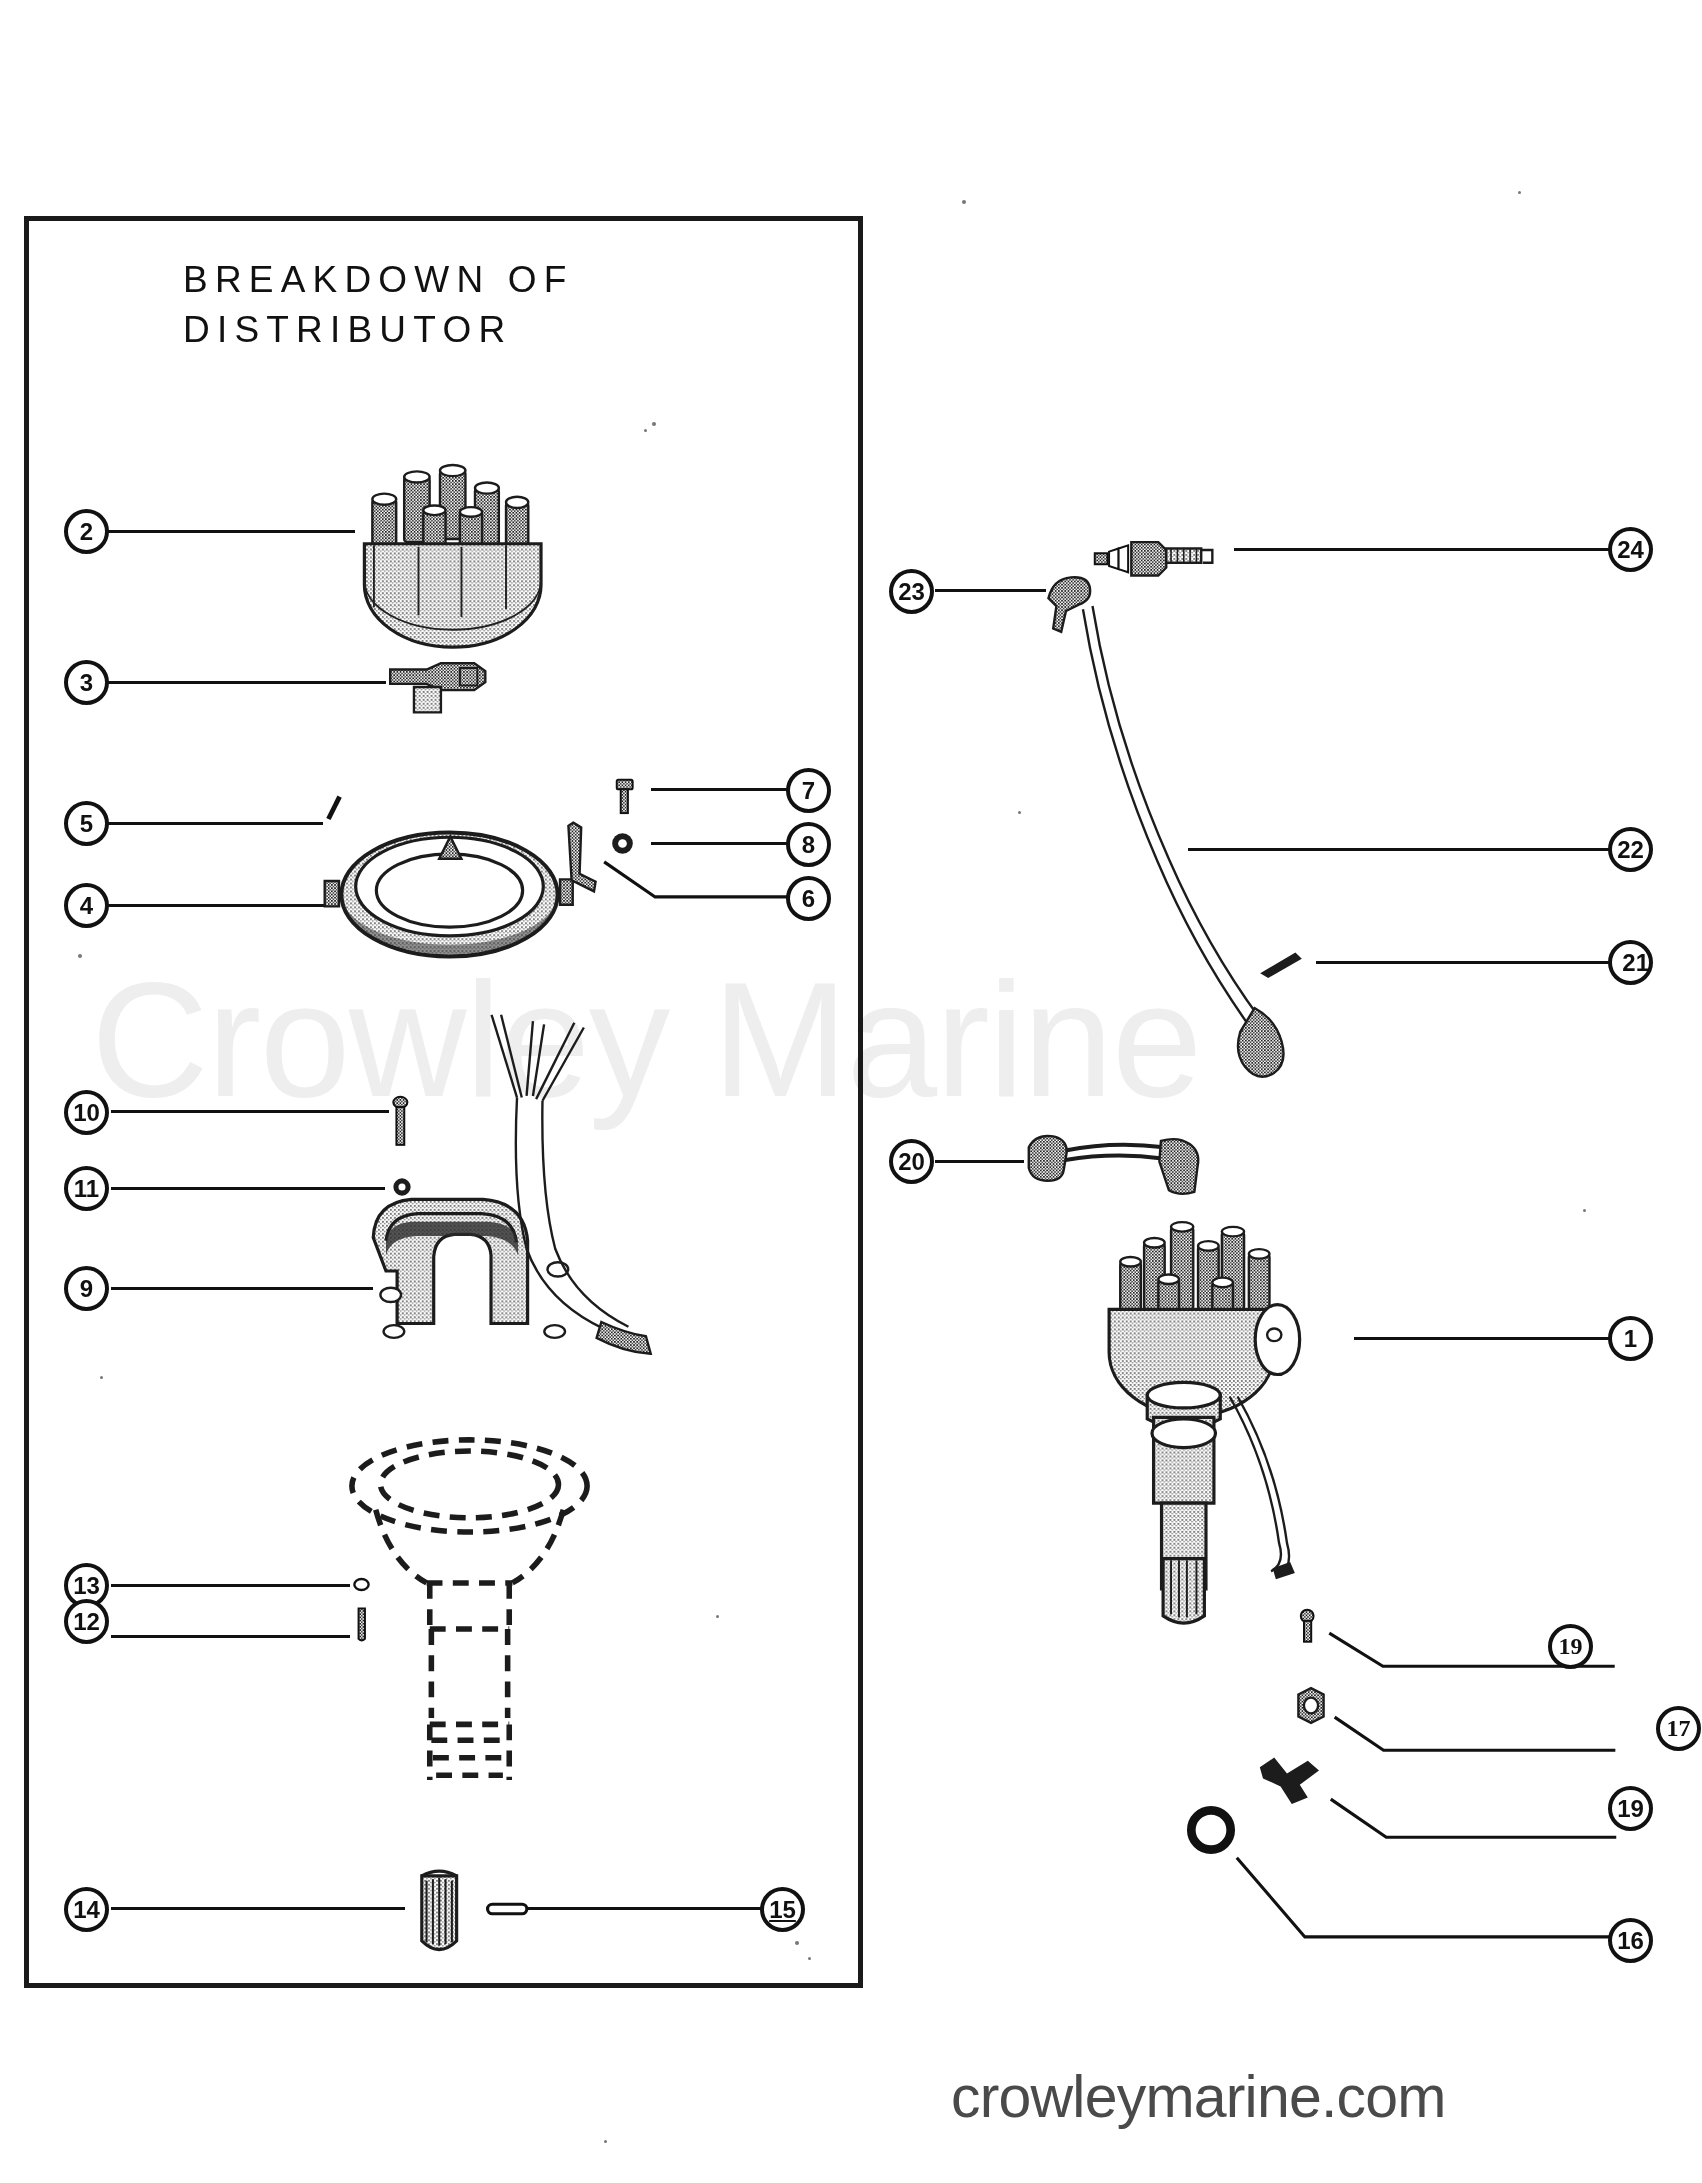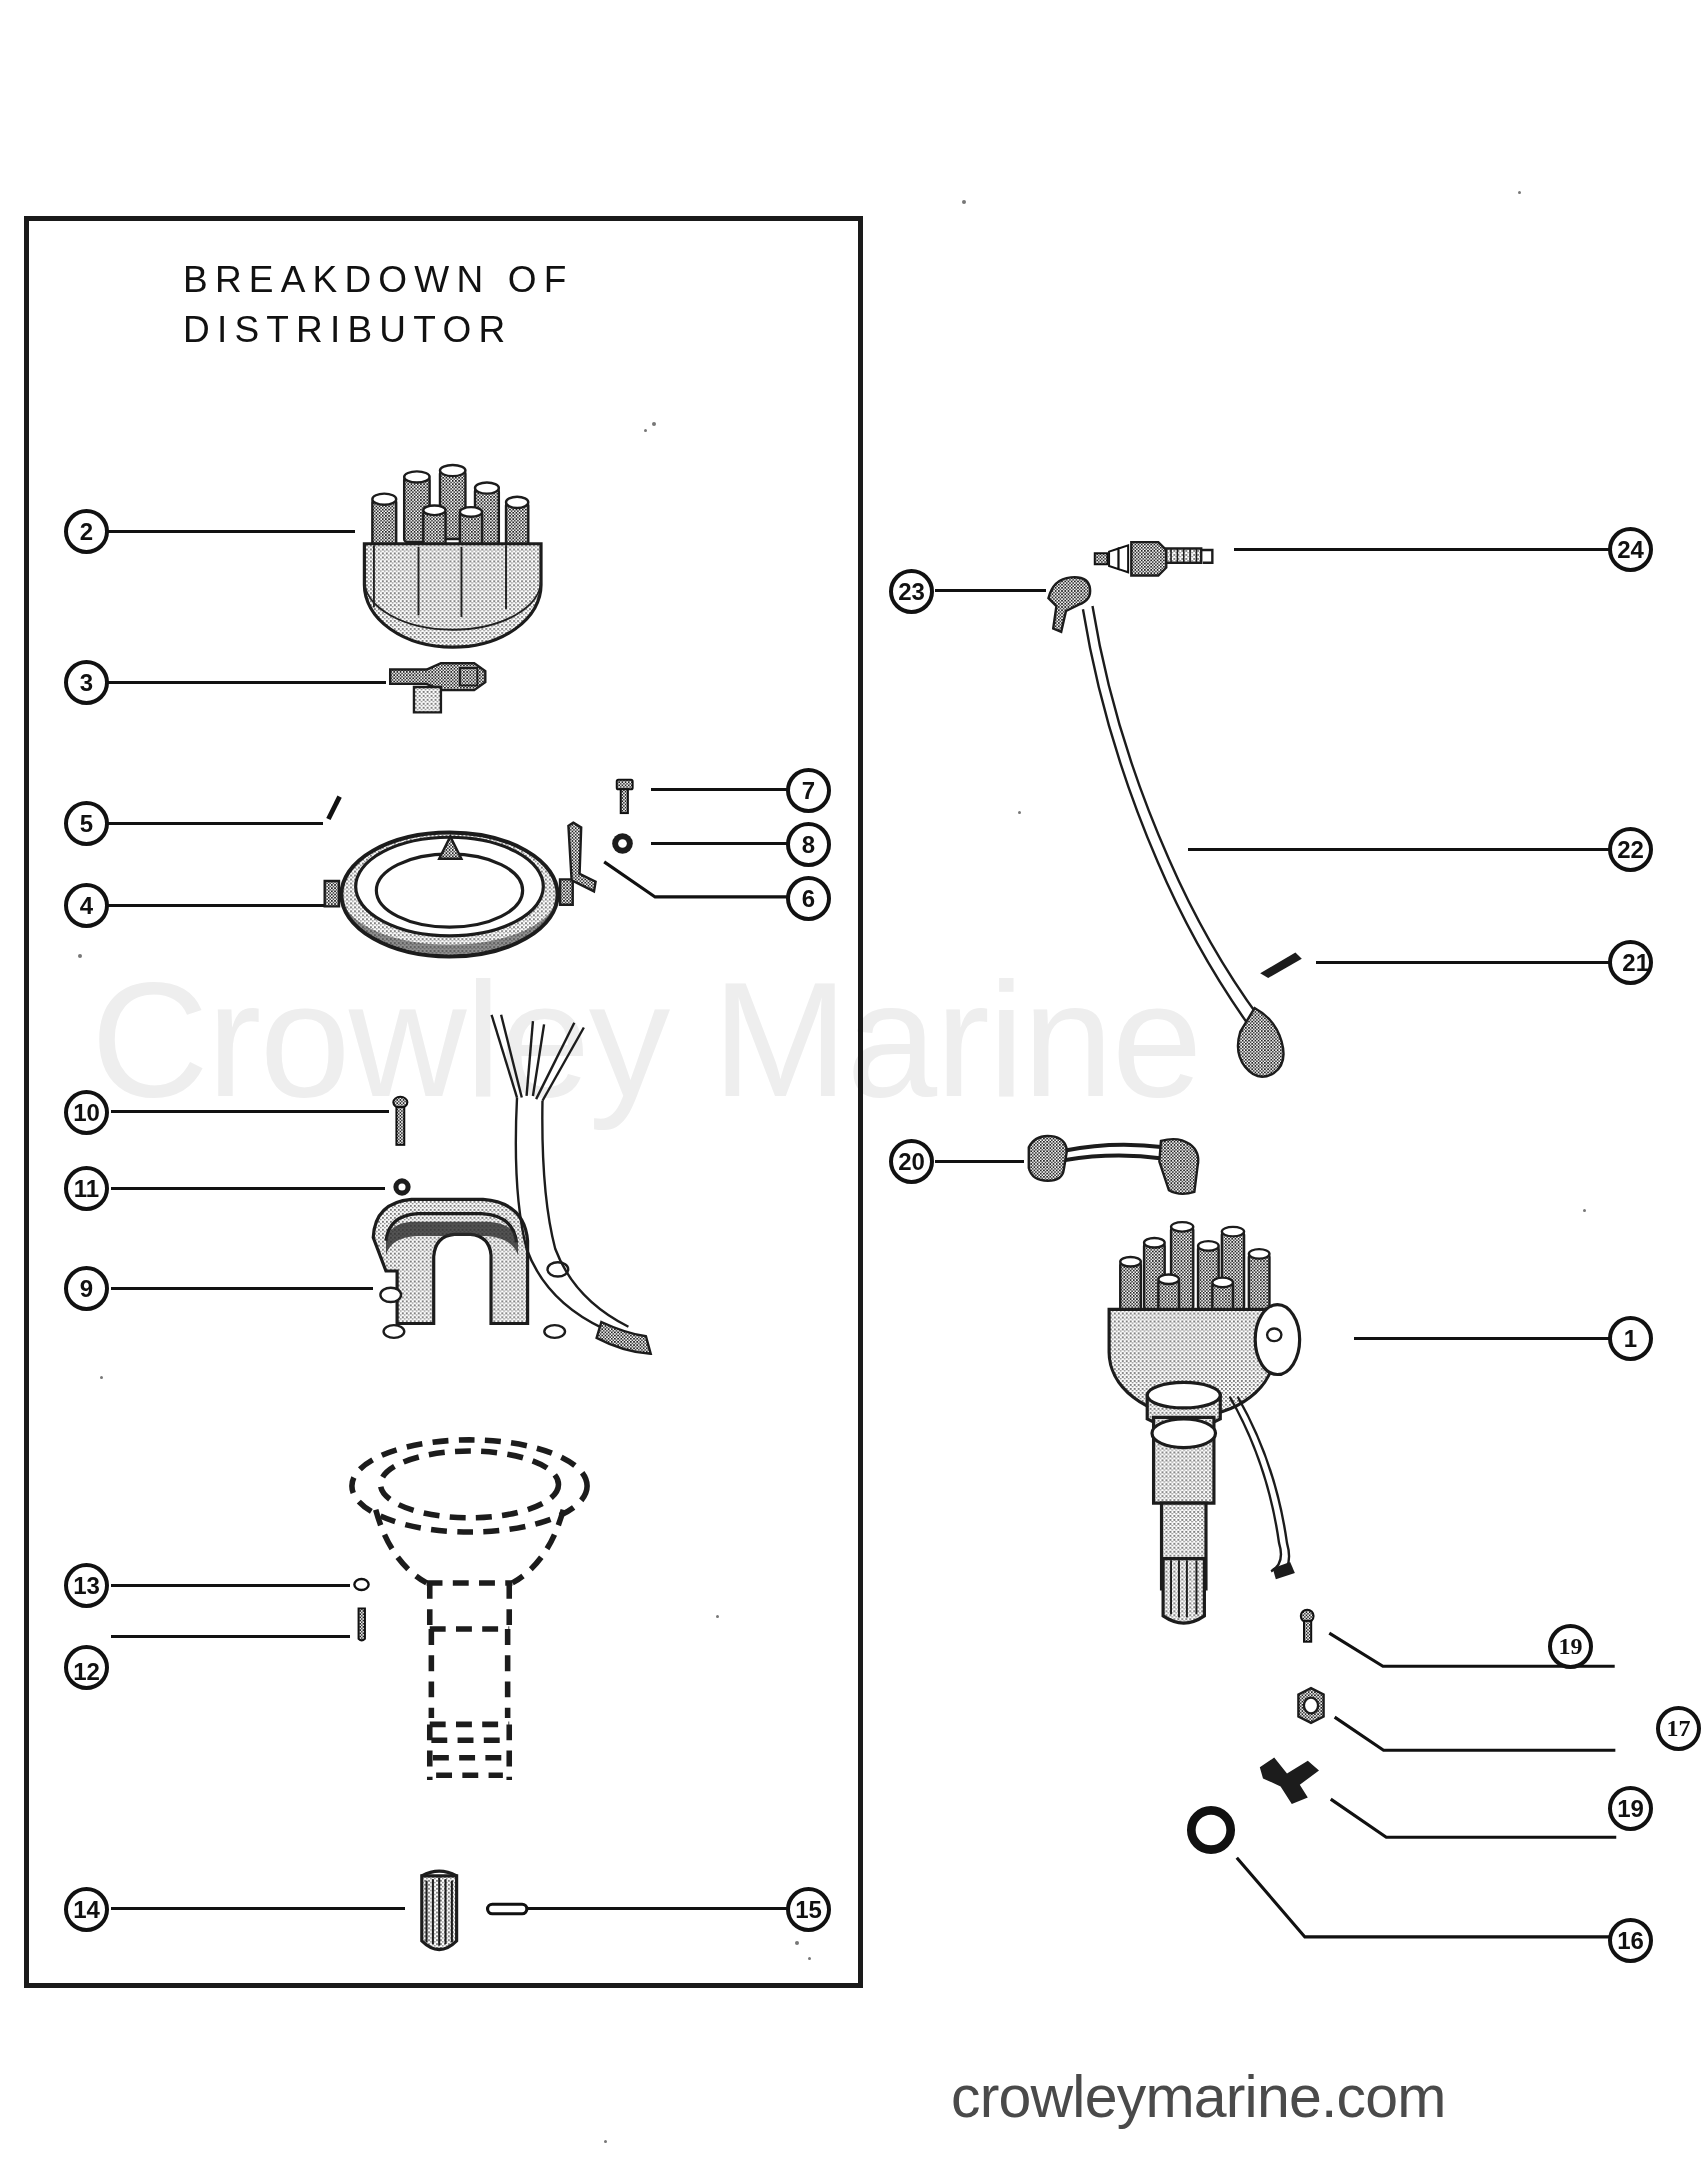--- a/index.html
+++ b/index.html
@@ -328,21 +328,21 @@
   <div class="callout" style="left:64px; top:1563px;">
     <span>13</span>
   </div>
   <div class="lead" style="left:111px; top:1584px; width:239px;"></div>
   <div class="part" style="left:352px; top:1575px;">
     <svg width="19" height="19" viewBox="0 0 24 24">
       <ellipse cx="12" cy="12" rx="9" ry="7" fill="none" stroke="#111" stroke-width="3"></ellipse>
     </svg>
   </div>
 
-  <div class="callout" style="left:64px; top:1645px;align-items:flex-end;">
+  <div class="callout" style="left:64px; top:1599px;">
     <span>12</span>
   </div>
   <div class="lead" style="left:111px; top:1635px; width:239px;"></div>
   <div class="part" style="left:353px; top:1607px;">
     <svg width="17.5" height="35" viewBox="0 0 22 44">
       <path d="M7 2 h8 v38 q-4 4 -8 0 z" fill="url(#stipd)" stroke="#111" stroke-width="2.5"></path>
     </svg>
   </div>
 
   <div class="part" style="left:342px; top:1424px;">
@@ -380,21 +380,21 @@
       <g stroke="#1c1c1c" stroke-width="2.6" fill="none">
         <path d="M18 16 v78"></path>
           <path d="M26 14 v82"></path>
           <path d="M34 12 v86"></path>
         <path d="M42 14 v82"></path>
           <path d="M50 16 v78"></path>
       </g>
     </svg>
   </div>
 
-  <div class="callout" style="left:786px; top:1887px;">
+  <div class="callout" style="left:760px; top:1887px;text-decoration:underline;">
     <span>15</span>
   </div>
   <div class="lead" style="left:504px; top:1907px; width:283px;"></div>
   <div class="part" style="left:484px; top:1898px;">
     <svg width="48" height="22" viewBox="0 0 60 28">
       <rect x="4" y="8" width="50" height="12" rx="6" fill="#fff" stroke="#111" stroke-width="4"></rect>
     </svg>
   </div>
 
   <div class="callout" style="left:889px; top:569px;">

